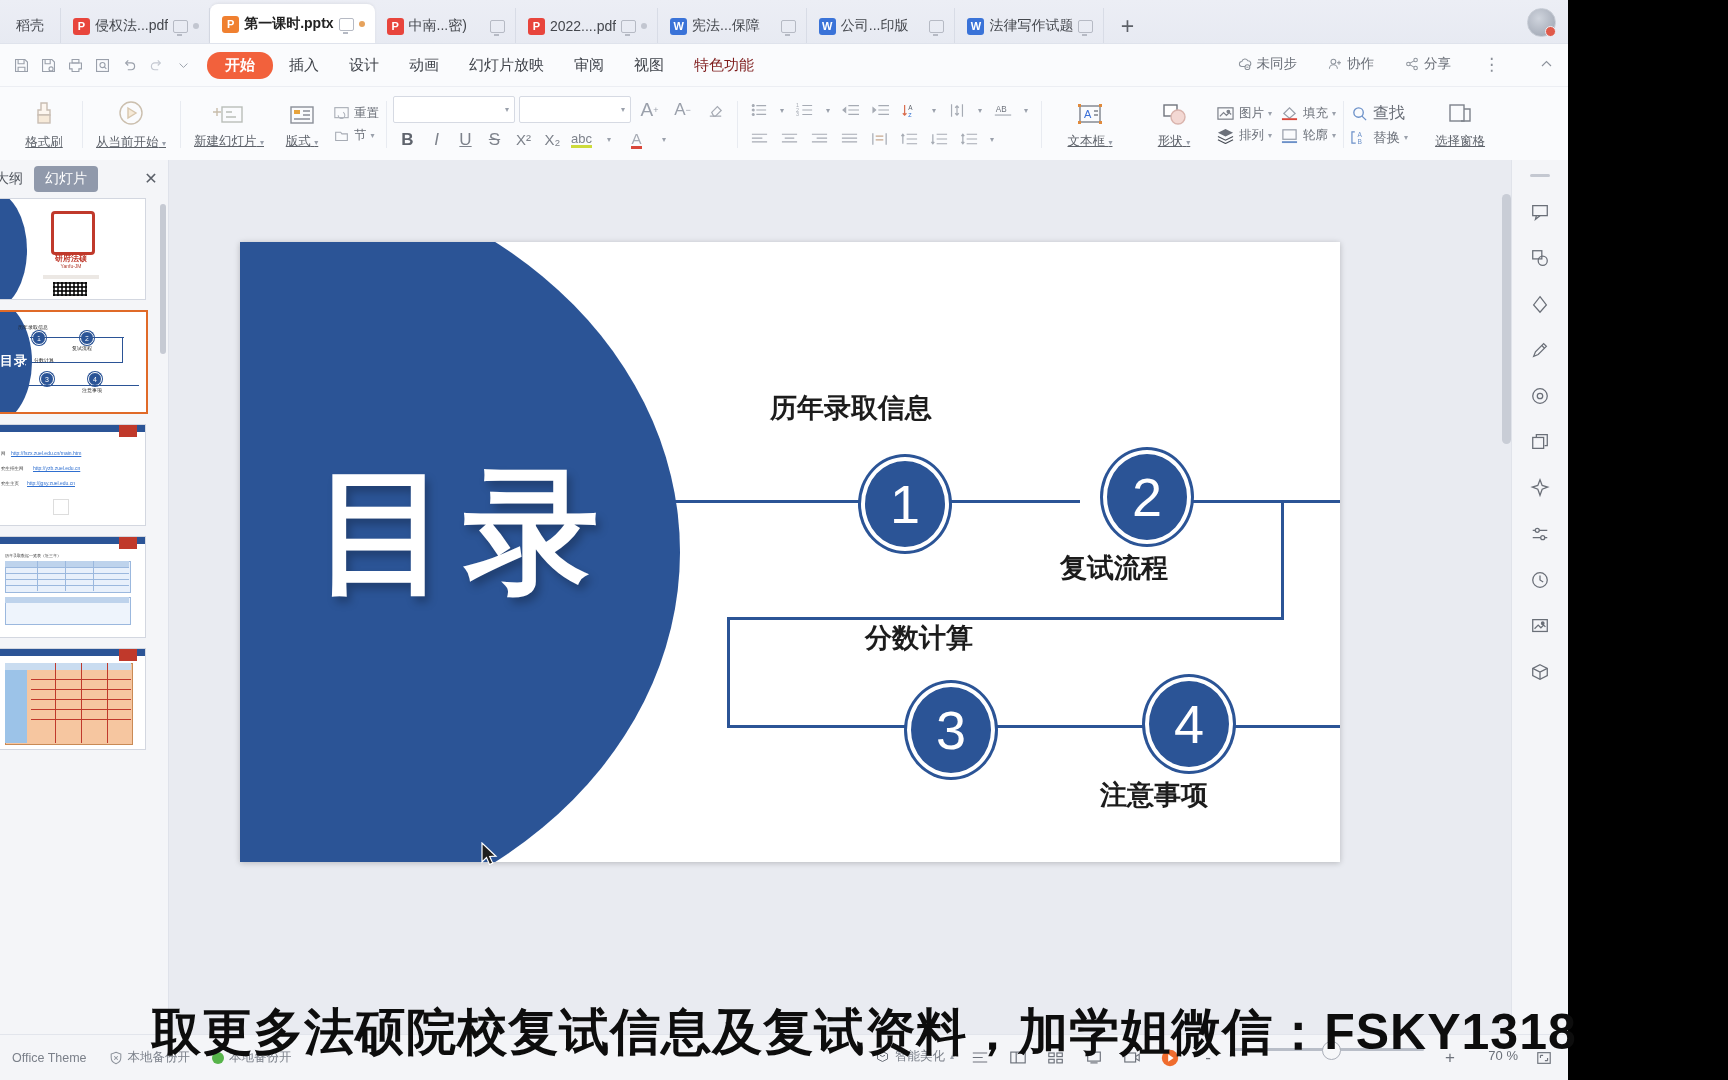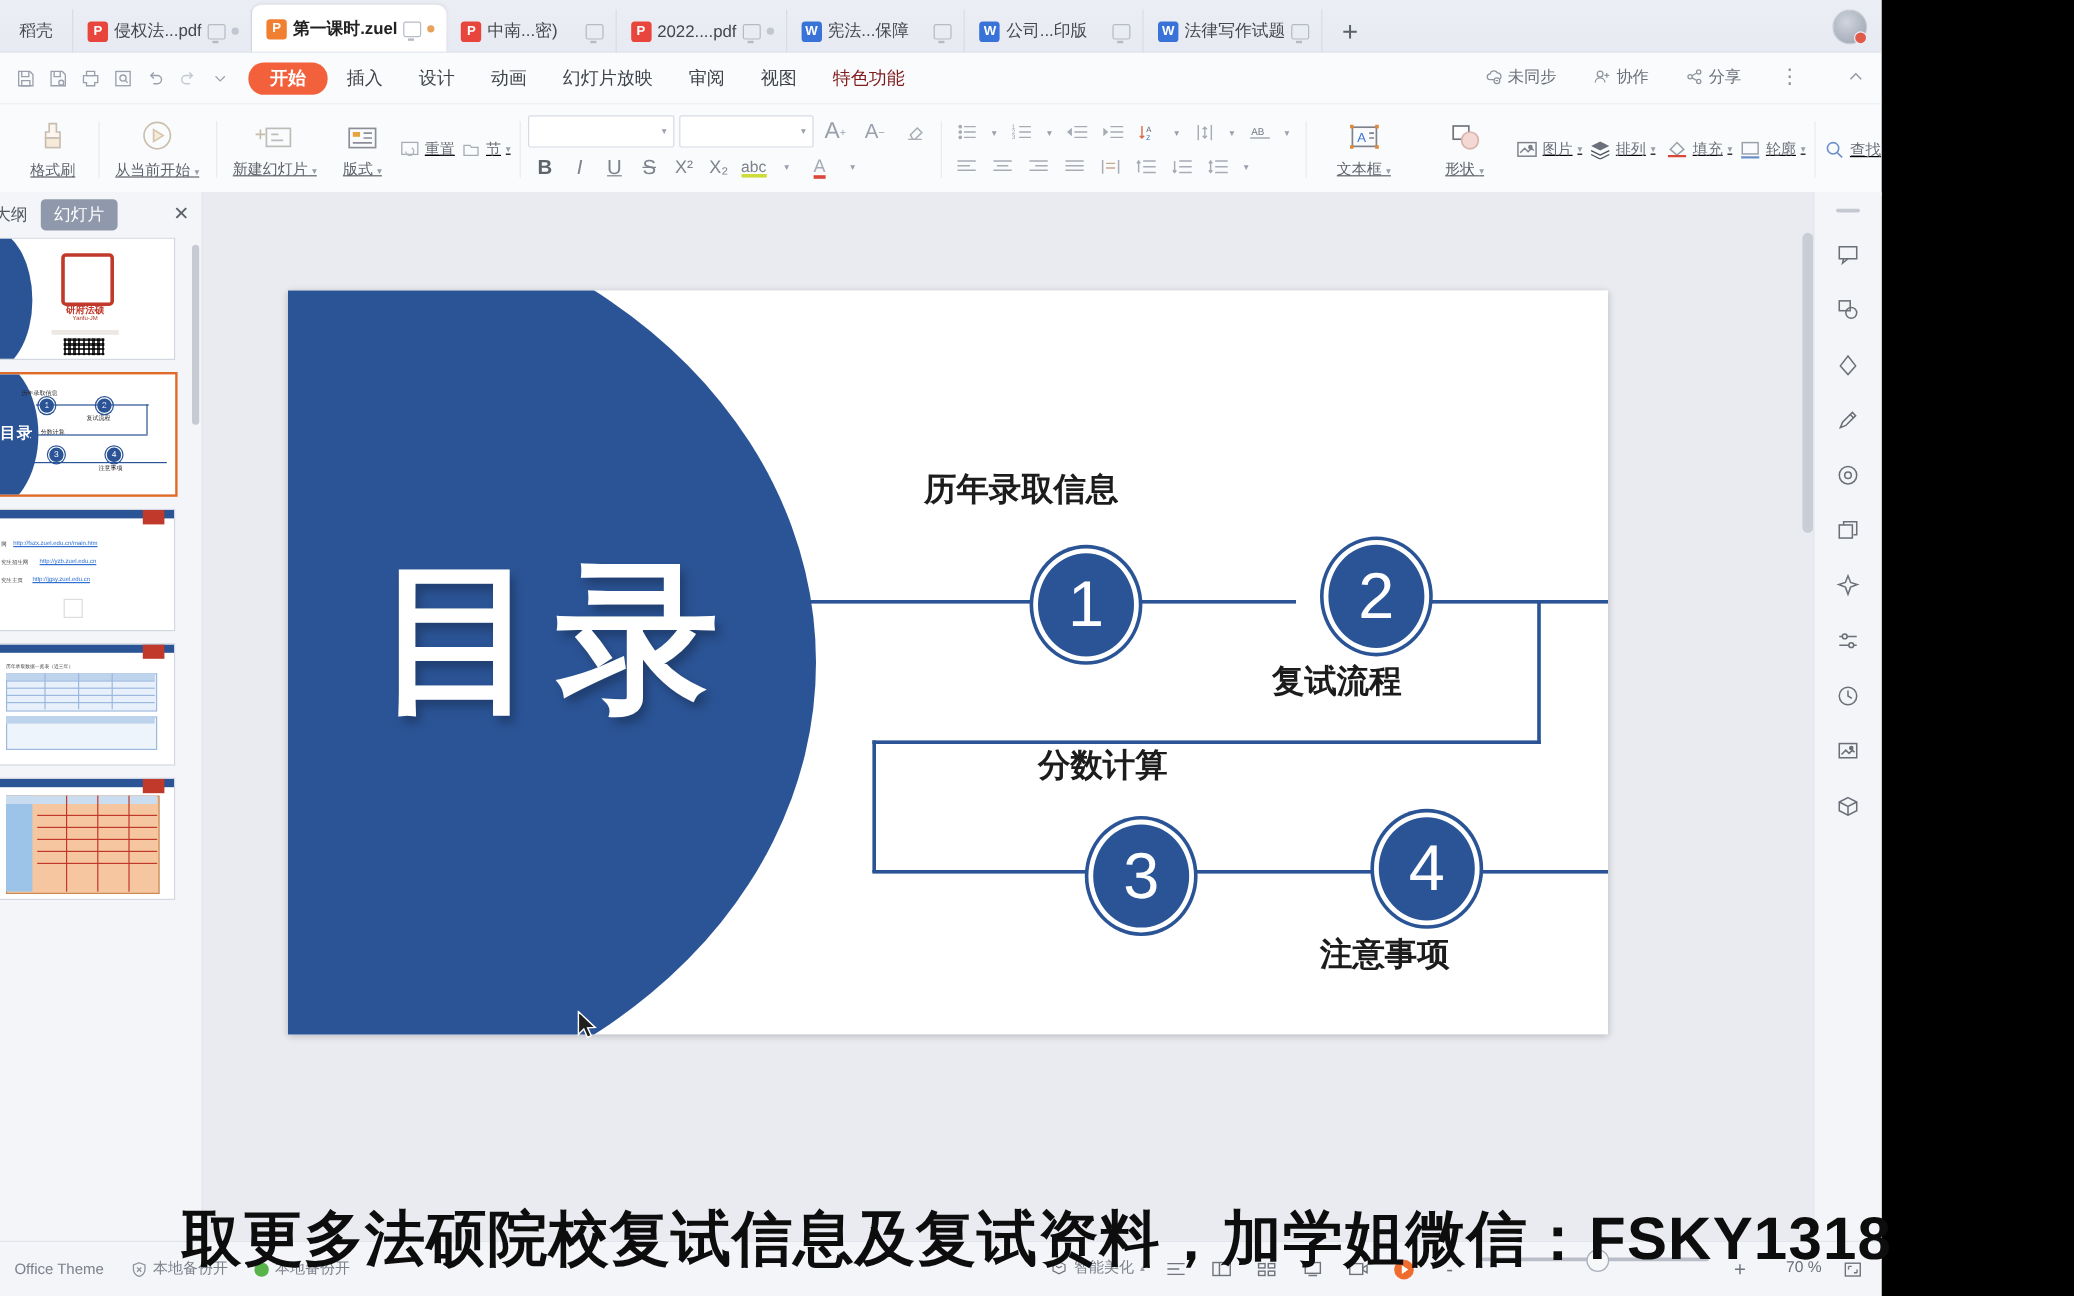--- a/index.html
+++ b/index.html
@@ -78,21 +78,21 @@
   .rgroup + .rgroup::before{
     content:"";position:absolute;left:0;top:14px;bottom:14px;width:1px;background:#e8ebf1;
   }
   .bigbtn{
     width:62px;display:flex;flex-direction:column;align-items:center;gap:3px;
     font-size:12.5px;color:#5e6husk;
   }
   .bigbtn{color:#5e636b;}
   .bigbtn .lbl{font-size:12.5px;color:#5e636b;white-space:nowrap;text-decoration:underline;}
   .bigbtn.wide{width:auto;min-width:76px;padding:0 4px;}
-  .stack{display:flex;flex-direction:row;justify-content:flex-start;gap:5px;text-decoration:underline;}
+  .stack{display:flex;flex-direction:column;justify-content:flex-start;gap:5px;}
   .srow{display:flex;align-items:center;gap:4px;font-size:12.5px;color:#6a6f78;white-space:nowrap;}
   .caret{font-size:8px;color:#9aa0ab;}
   .fontrow{display:flex;align-items:center;gap:4px;}
   .fsel{
     height:25px;border:1px solid #d6dae3;background:#fff;border-radius:2px;
     display:flex;align-items:center;justify-content:flex-end;padding:0 5px;
     font-size:12.5px;color:#9aa0ab;
   }
   .fsel.name{width:110px;}
   .fsel.size{width:100px;}
@@ -193,21 +193,21 @@
 
     <div class="tab">
       <span class="ficon pdf">P</span>
       <span class="tlabel">侵权法...pdf</span>
       <span class="scr"></span>
       <span class="dot gray"></span>
     </div>
 
     <div class="tab active">
       <span class="ficon ppt">P</span>
-      <span class="tlabel">第一课时.zuel</span>
+      <span class="tlabel">第一课时.pptx</span>
       <span class="scr"></span>
       <span class="dot"></span>
     </div>
 
     <div class="tab">
       <span class="ficon pdf">P</span>
       <span class="tlabel">中南...密)</span>
       <span class="scr" style="margin-left:18px"></span>
     </div>
 
@@ -604,21 +604,21 @@
               <path d="M2 16h16" stroke="#6b90c8" stroke-width="2"></path>
             </svg>
           <span>轮廓</span>
           <span class="caret">▾</span>
         </div>
       </div>
     </div>
 
     <div class="rgroup">
       <div class="stack">
-        <div class="srow" style="font-size:13px">
+        <div class="srow" style="font-size:16px">
           <svg width="19" height="17" viewBox="0 0 20 18" fill="none" stroke="#6b90c8" stroke-width="1.4">
               <circle cx="9" cy="8" r="5"></circle>
               <path d="M12.6 11.8L17 16"></path>
             </svg>
           <span>查找</span>
         </div>
         <div class="srow" style="font-size:13.5px">
           <svg width="19" height="17" viewBox="0 0 20 18" fill="none" stroke="#6b90c8" stroke-width="1.3">
               <path d="M5 3H2v12h4"></path>
               <text x="8" y="8" font-size="7" fill="#6b90c8" stroke="none">A</text>

